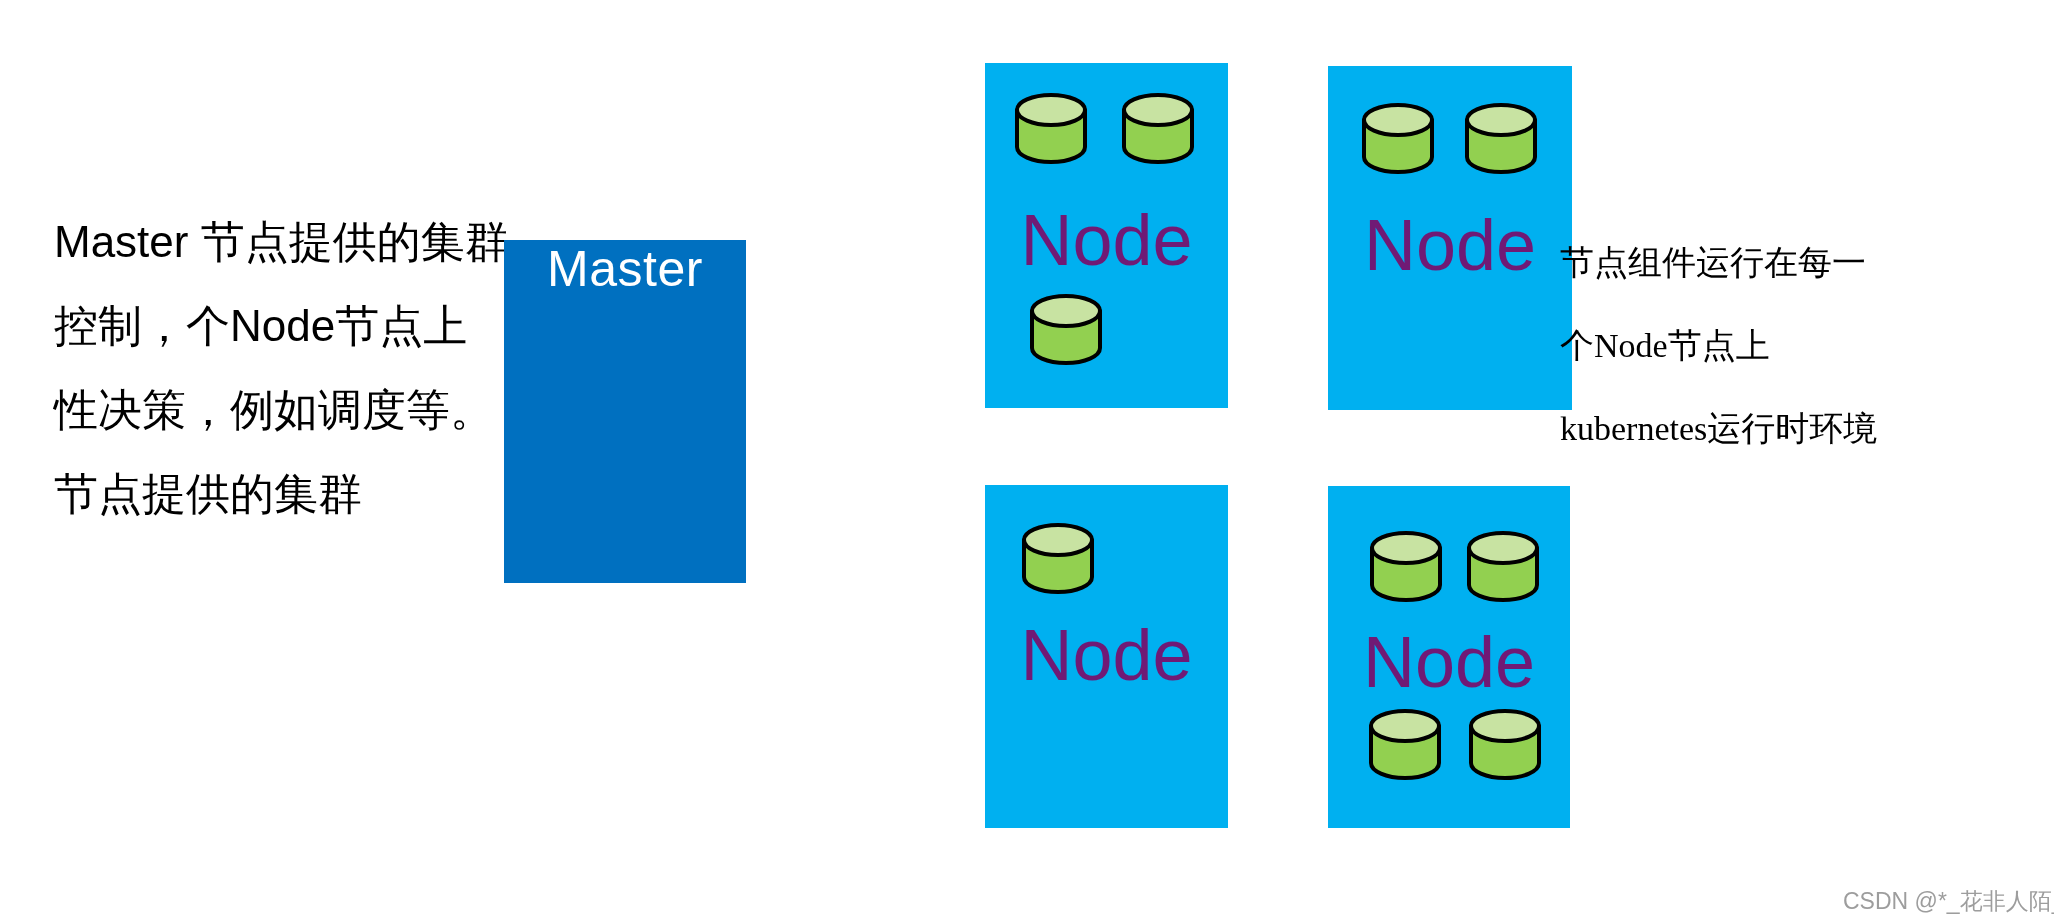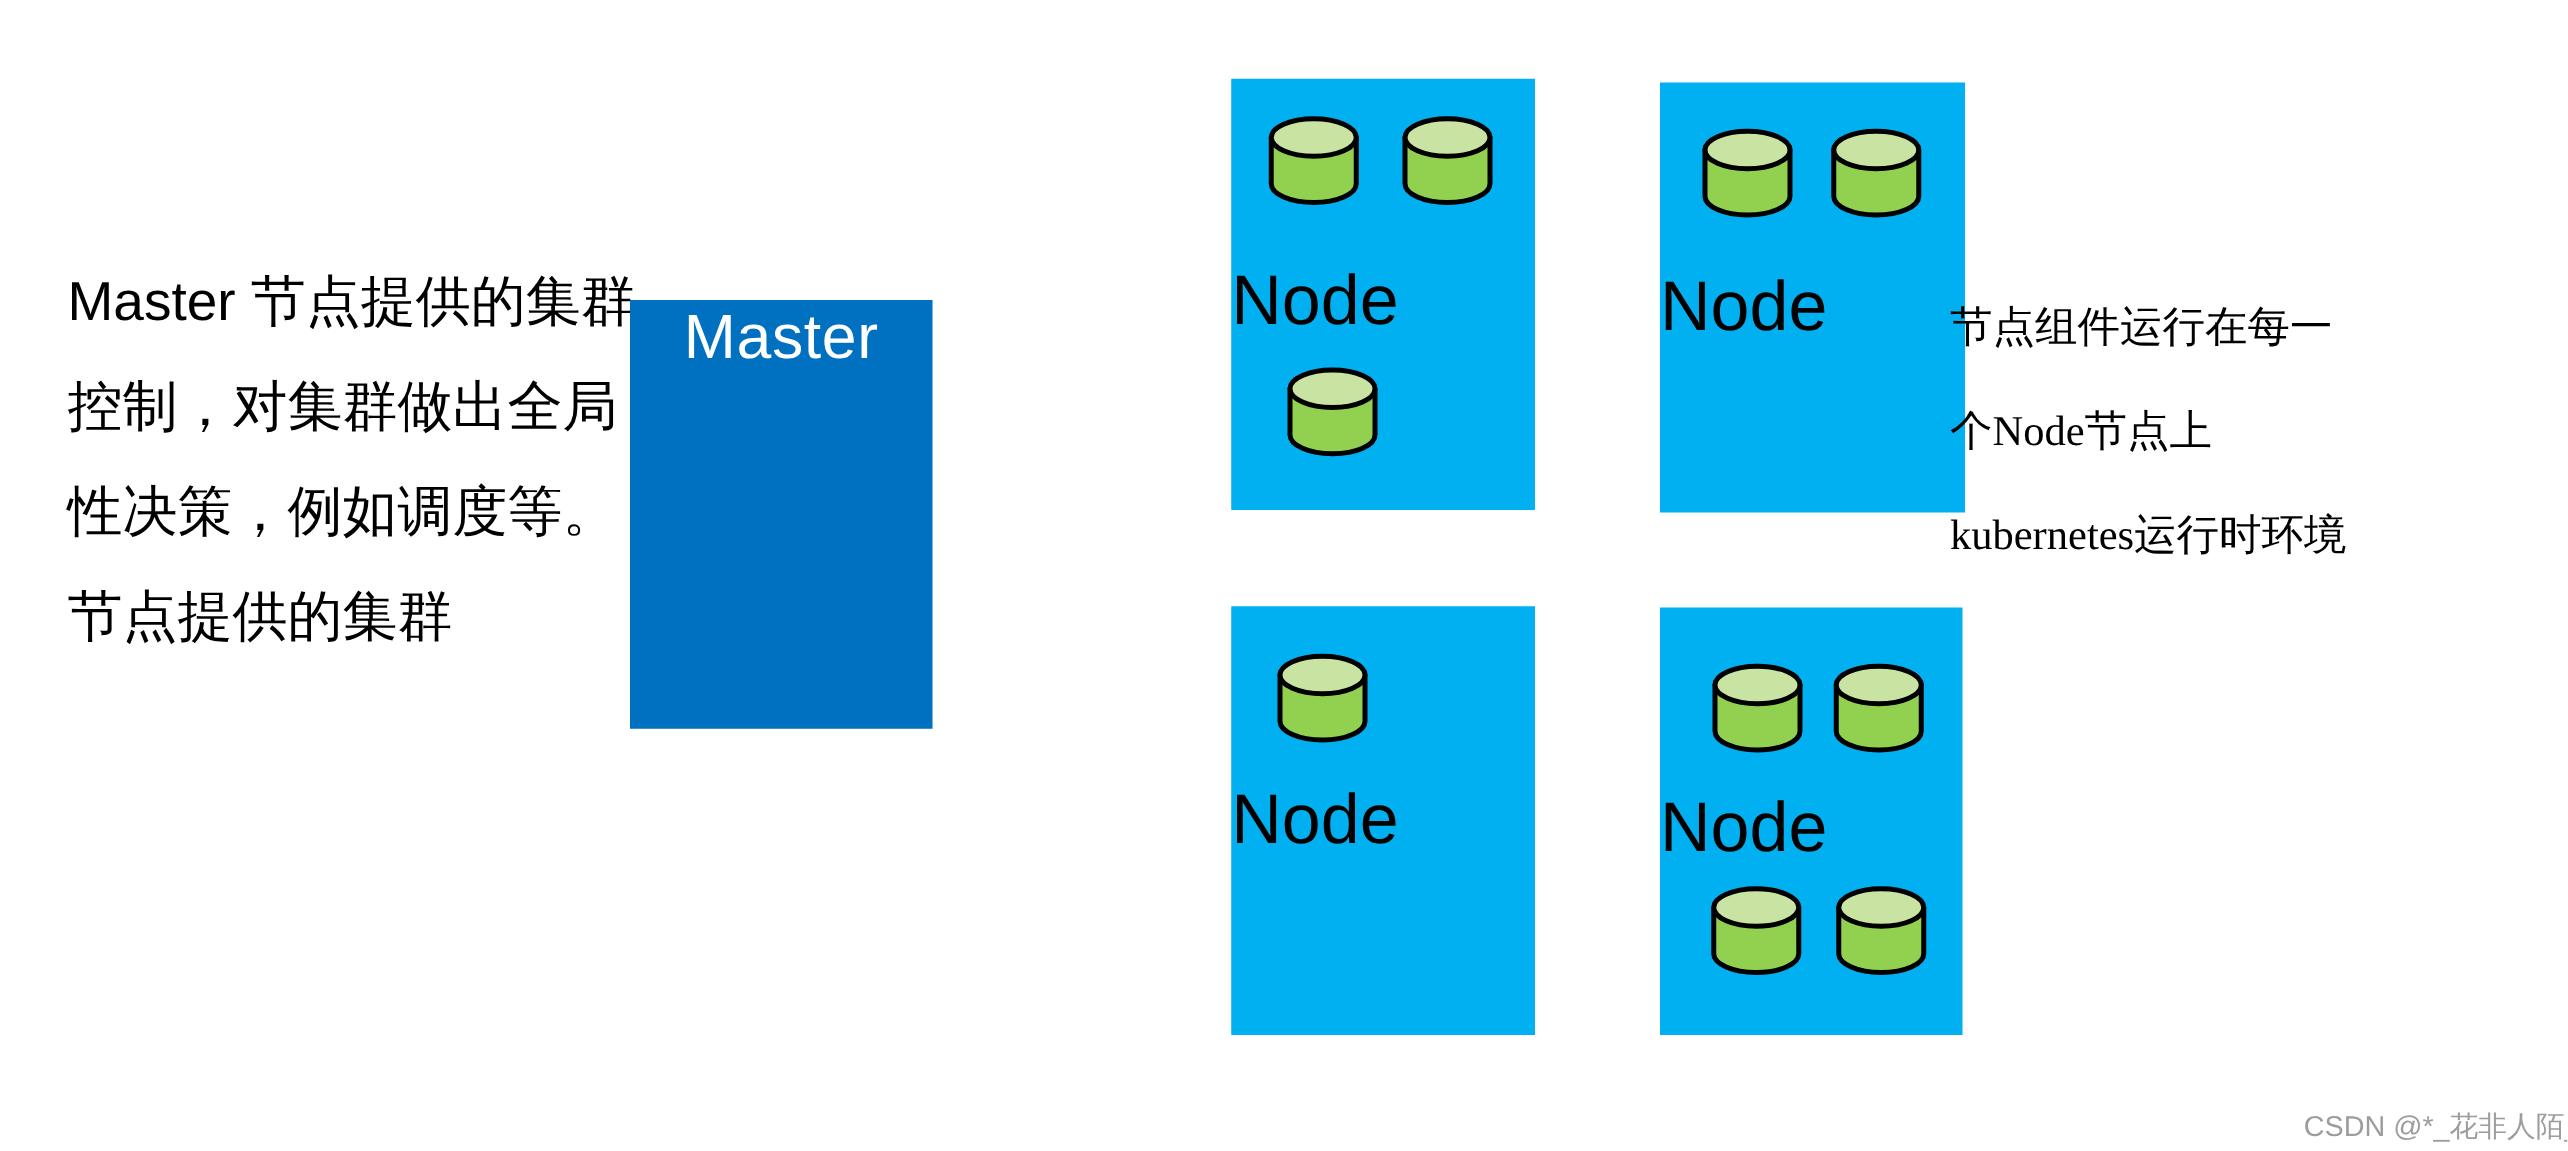--- a/index.html
+++ b/index.html
@@ -37,23 +37,23 @@
     background: var(--node-fill, #00b0f0);
   }
   .node-tl { left: 985px;  top: 63px;  width: 243px; height: 345px; }
   .node-tr { left: 1328px; top: 66px;  width: 244px; height: 344px; }
   .node-bl { left: 985px;  top: 485px; width: 243px; height: 343px; }
   .node-br { left: 1328px; top: 486px; width: 242px; height: 342px; }
 
   .node-label {
     position: absolute;
     left: 0; width: 100%;
-    text-align: left;
-    color: #000000;
-    font-size: 56px;
+    text-align: center;
+    color: #701a75;
+    font-size: 72px;
     line-height: 60px;
   }
   .node-tl .node-label { top: 147px; }
   .node-tr .node-label { top: 149px; }
   .node-bl .node-label { top: 140px; }
   .node-br .node-label { top: 146px; }
 
   .pod { position: absolute; width: 76px; height: 73px; }
 
   
@@ -90,21 +90,21 @@
       <path d="M4 18 v37 a34 15 0 0 0 68 0 v-37 z" class="pod-body-fill" stroke-width="4" stroke-linejoin="round" fill="#92d050" stroke="#000000"></path>
       <ellipse cx="38" cy="18" rx="34" ry="15" class="pod-top-fill" stroke-width="4" fill="#c8e3a2" stroke="#000000"></ellipse>
     </g>
   </defs>
 </svg>
 
 <div class="canvas">
 
   <div class="note note-left">
     <div class="line">Master 节点提供的集群</div>
-    <div class="line">控制，对集群做出全局</div>
+    <div class="line">控制，个Node节点上</div>
     <div class="line">性决策，例如调度等。</div>
     <div class="line">节点提供的集群</div>
   </div>
 
   <div class="master-box">
     <span class="master-label">Master</span>
   </div>
 
   <div class="node-box node-tl">
     <svg class="pod pod-1" viewBox="0 0 76 73">

